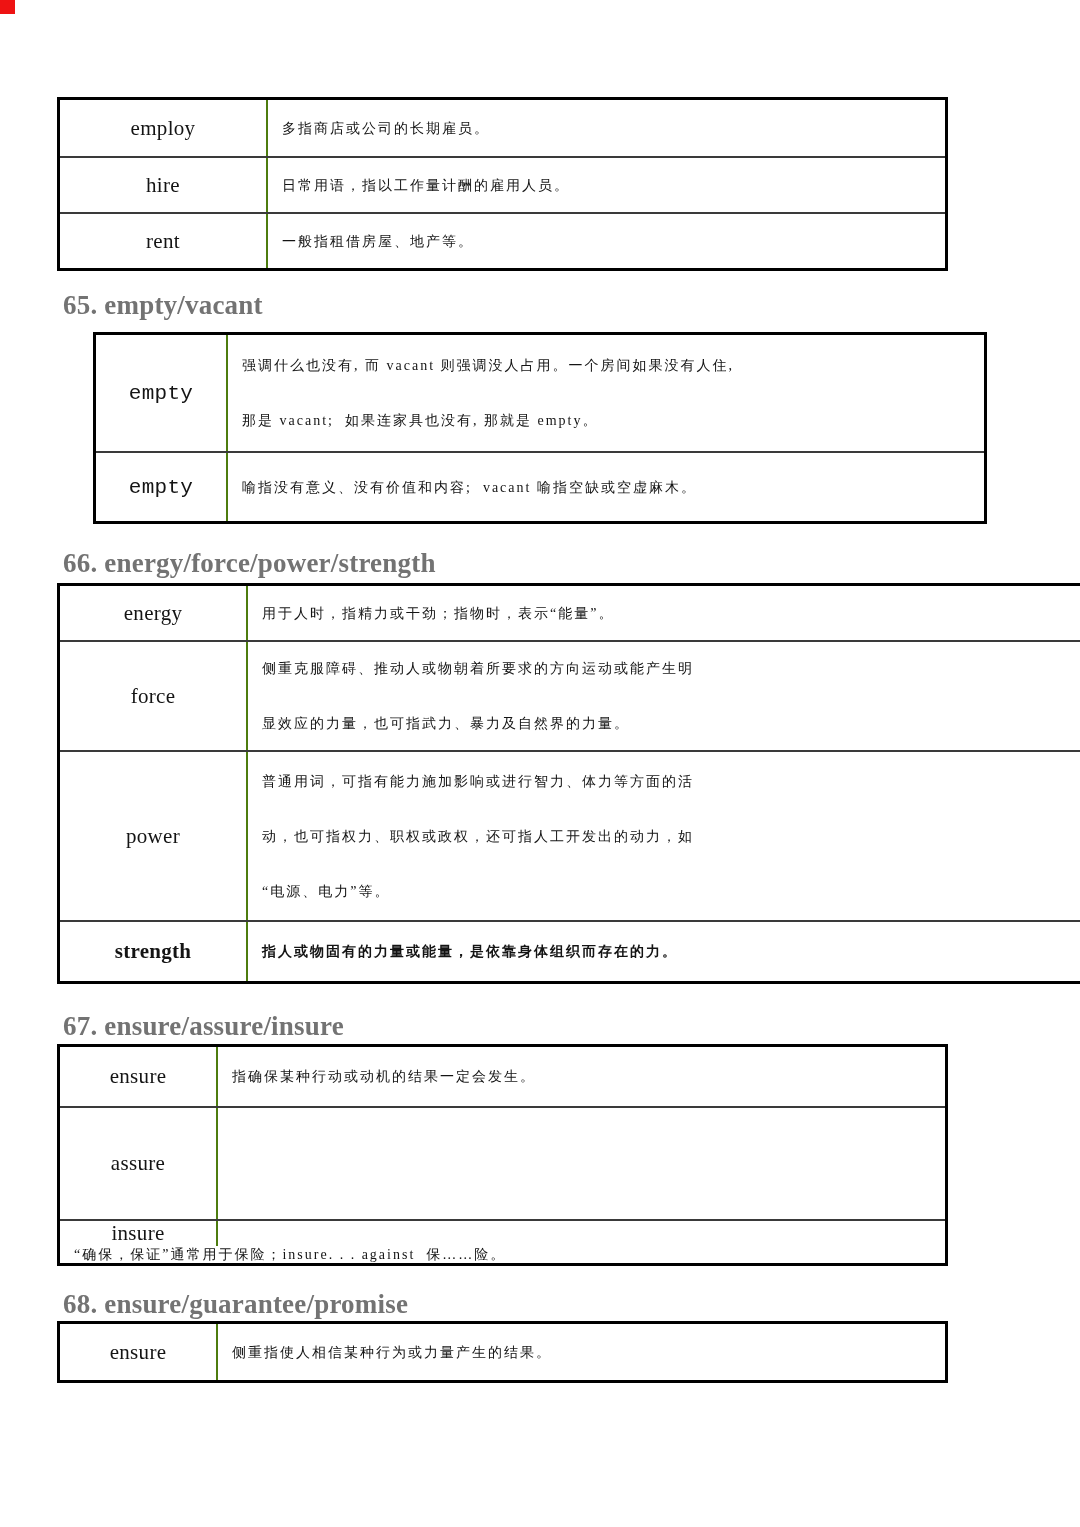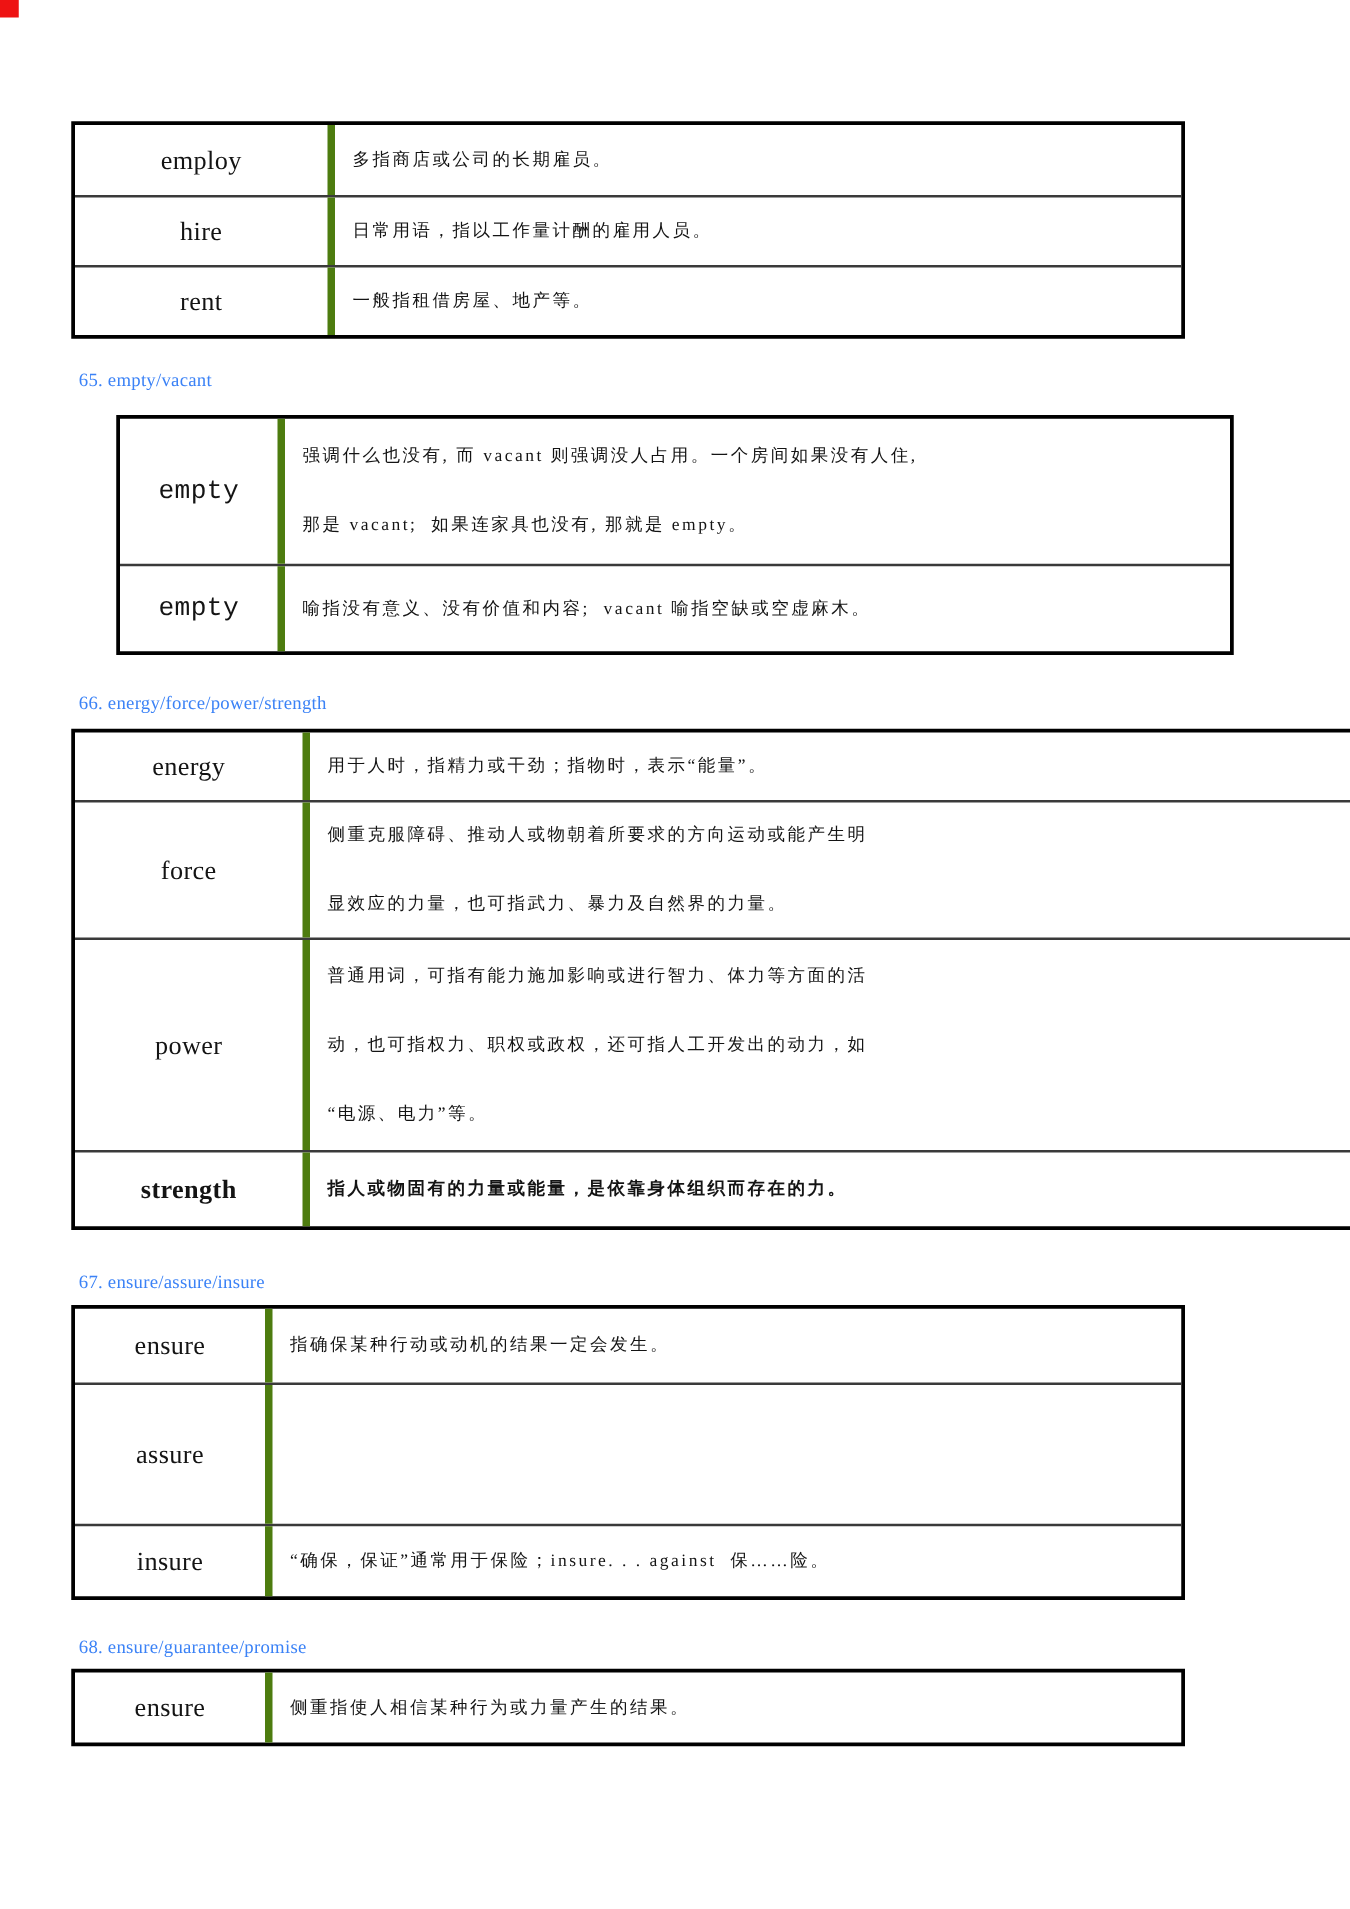--- a/index.html
+++ b/index.html
@@ -17,41 +17,41 @@
   }
   .corner-mark {
     position: absolute;
     left: 0;
     top: 0;
     width: 15px;
     height: 14px;
   }
   .hd {
     margin: 0 0 0 63px;
-    font-size: 15px;
-    font-weight: normal;
+    font-size: 27px;
+    font-weight: bold;
     line-height: 28px;
     letter-spacing: 0.2px;
-    color: #3b82f6;
+    color: #737373;
   }
   .vtable {
     border: 3px solid #000000;
     box-sizing: border-box;
     background: #ffffff;
   }
   .row {
     display: flex;
     box-sizing: border-box;
   }
   .row + .row {
     border-top: 2px solid #3a3a3a;
   }
   .w {
     box-sizing: border-box;
-    border-right: 6px solid #4d7c0f;
+    border-right: 2px solid #4d7c0f;
     display: flex;
     align-items: center;
     justify-content: center;
     font-size: 21px;
     letter-spacing: 0.3px;
     flex-shrink: 0;
   }
   .d {
     box-sizing: border-box;
     flex: 1;
@@ -84,21 +84,21 @@
   #t3 .r1 { height: 110px; }
   #t3 .r2 { height: 170px; }
   #t3 .r3 { height: 61px; font-weight: bold; }
   
   #h67 { margin-top: 28px; }
   
   #t4 { margin: 4px 0 0 57px; width: 891px; }
   #t4 .w { width: 158px; }
   #t4 .r0 { height: 59px; }
   #t4 .r1 { height: 113px; }
-  #t4 .r2 { height: 58px; }
+  #t4 .r2 { height: 44px; flex-direction: column; }
   
   #h68 { margin-top: 24px; }
   
   #t5 { margin: 3px 0 0 57px; width: 891px; }
   #t5 .w { width: 158px; }
   #t5 .r0 { height: 56px; }
 </style>
 </head>
 <body>
 

